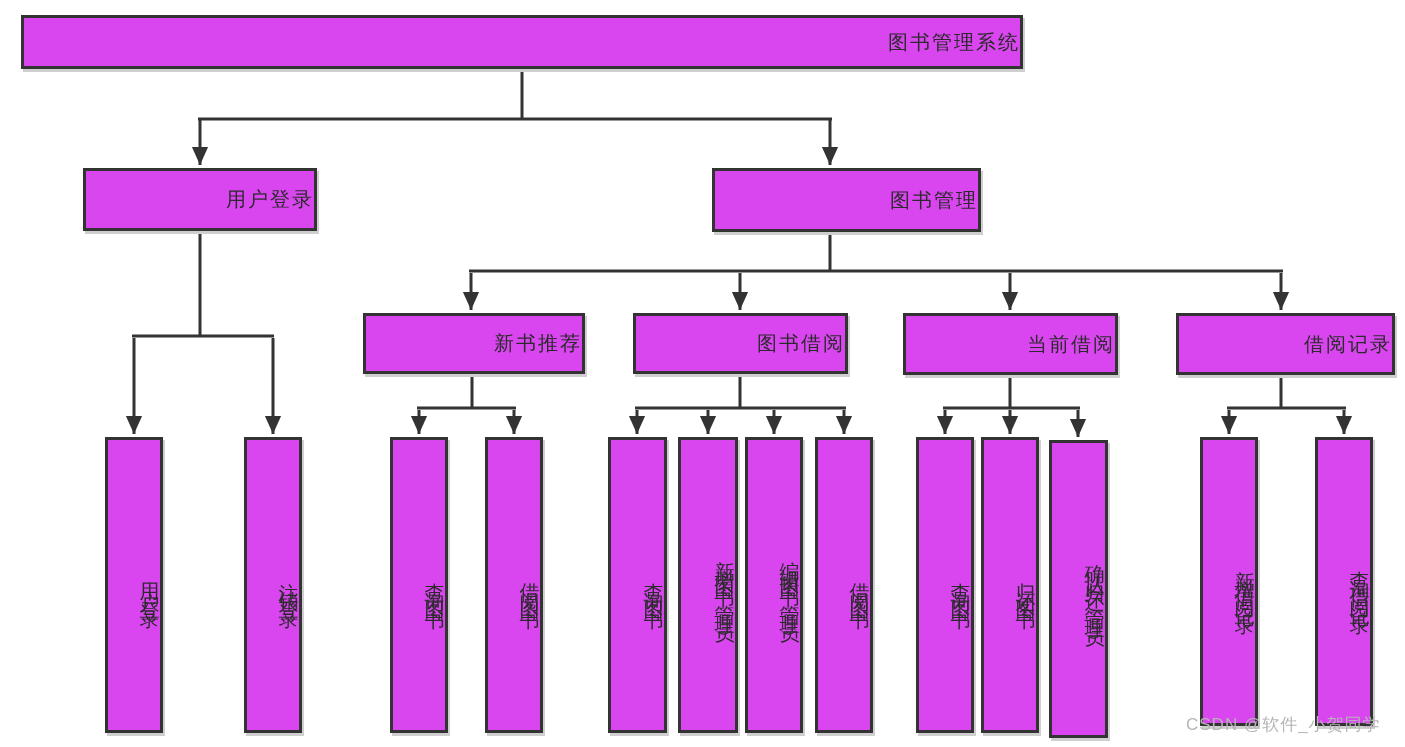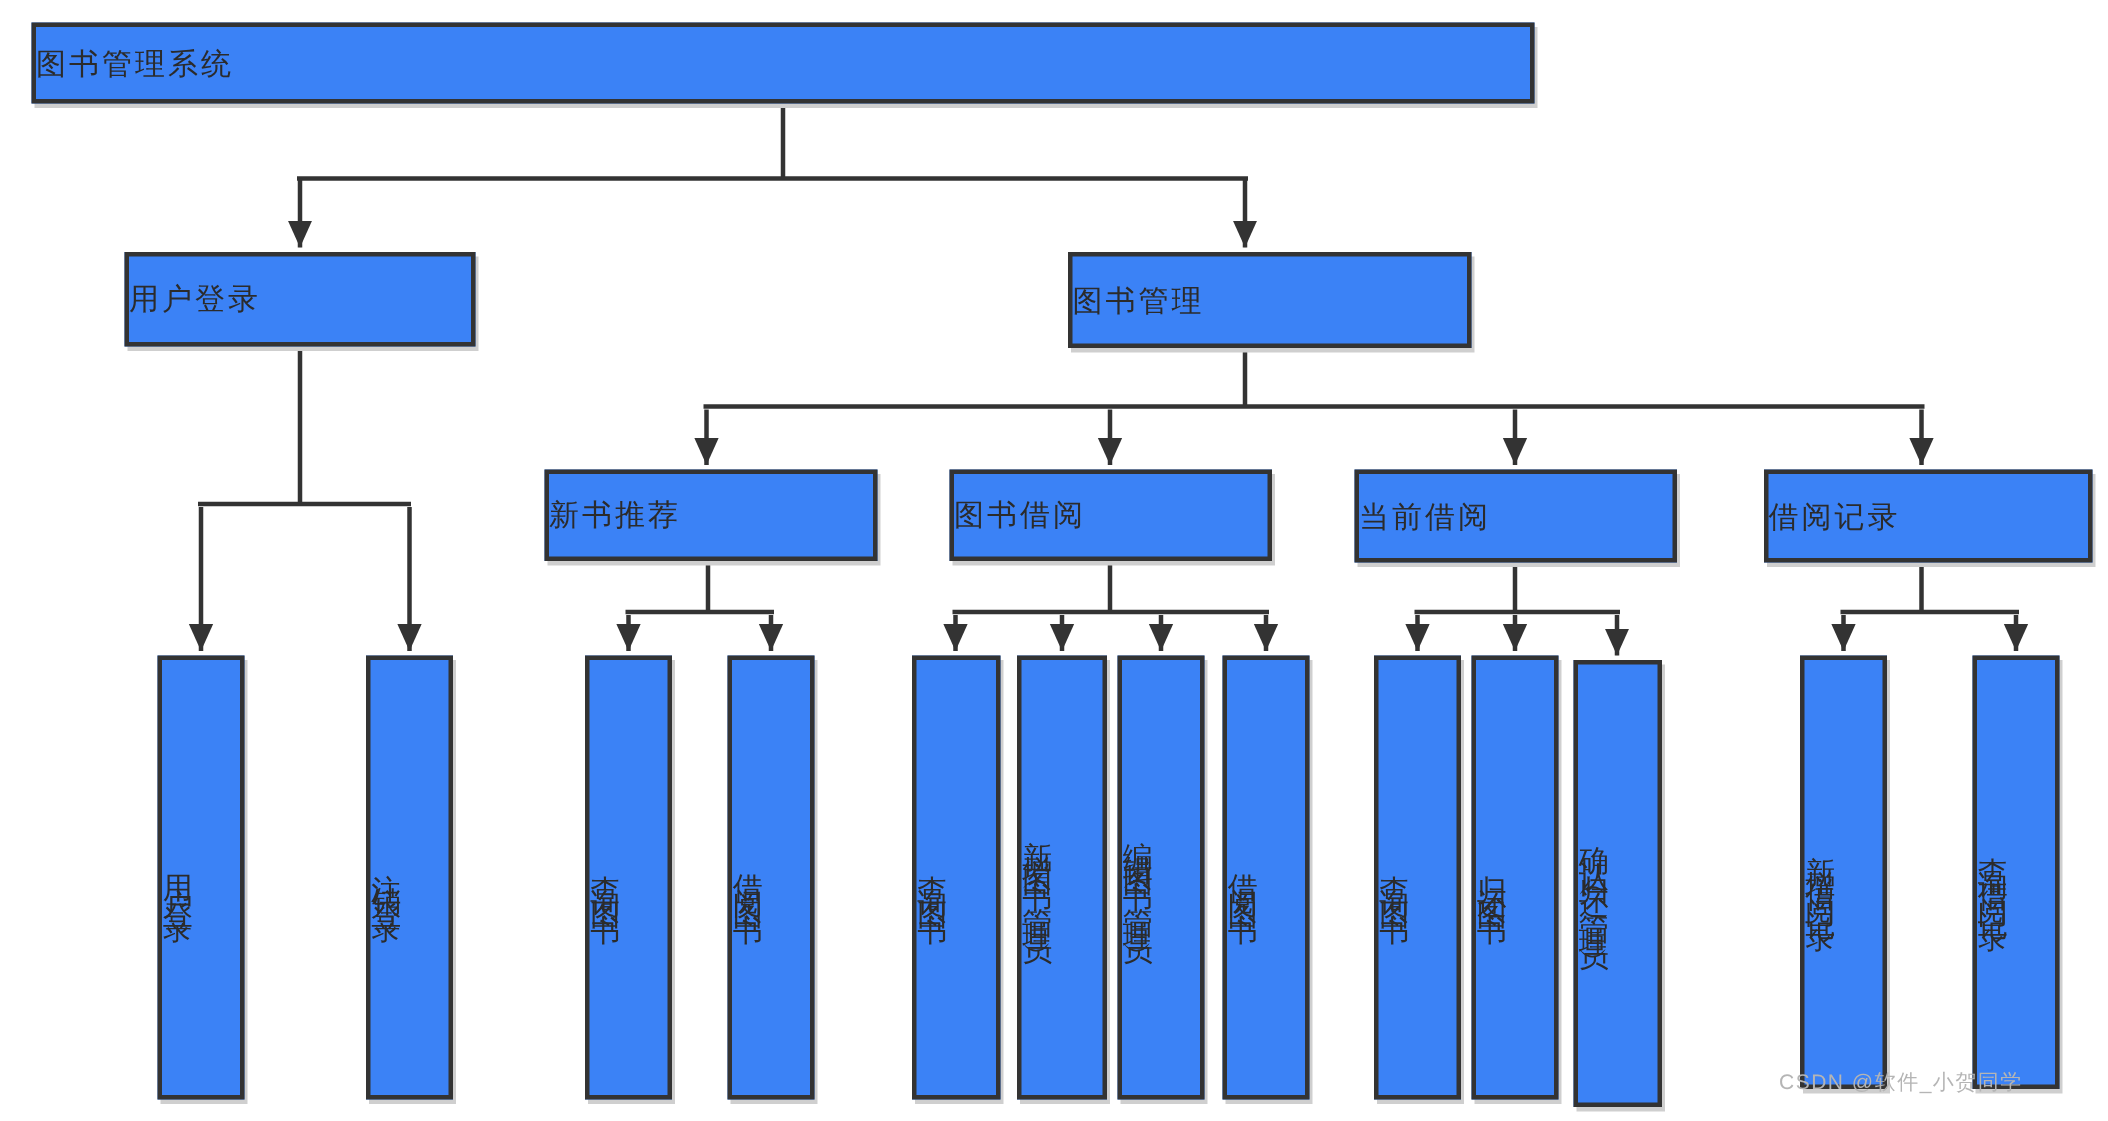--- a/index.html
+++ b/index.html
@@ -7,38 +7,38 @@
     position:relative;
     width:1405px;height:747px;
     background:#ffffff;
     font-family:"Liberation Sans","DejaVu Sans",sans-serif;
     overflow:hidden;
   }
   #wires{position:absolute;left:0;top:0;width:1405px;height:747px;}
   .box{
     position:absolute;
     box-sizing:border-box;
-    background:#3b82f6;
+    background:#d946ef;
     border:3px solid #333333;
     box-shadow:2px 3px 0 0 #cfcfcf;
-    display:flex;align-items:center;justify-content:flex-start;
+    display:flex;align-items:center;justify-content:flex-end;
     color:#2b2b2b;
   }
   .hlabel{font-size:20px;letter-spacing:2px;white-space:nowrap;}
   .leaf .vlabel{
     writing-mode:vertical-rl;
     text-orientation:mixed;
     font-size:20px;
     letter-spacing:9px;
     line-height:1;
   }
   #watermark{
     position:absolute;
     left:1186px;top:713px;
-    font-size:14px;
+    font-size:17px;
     letter-spacing:1px;
     color:#b5b5b5;
     white-space:nowrap;
   }
 </style>
 </head>
 <body>
 
 <div id="canvas">
 

